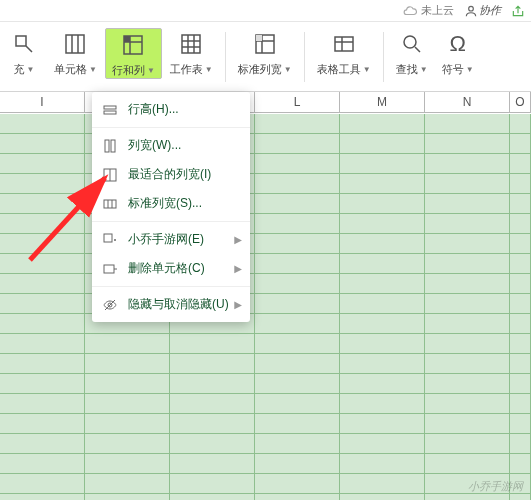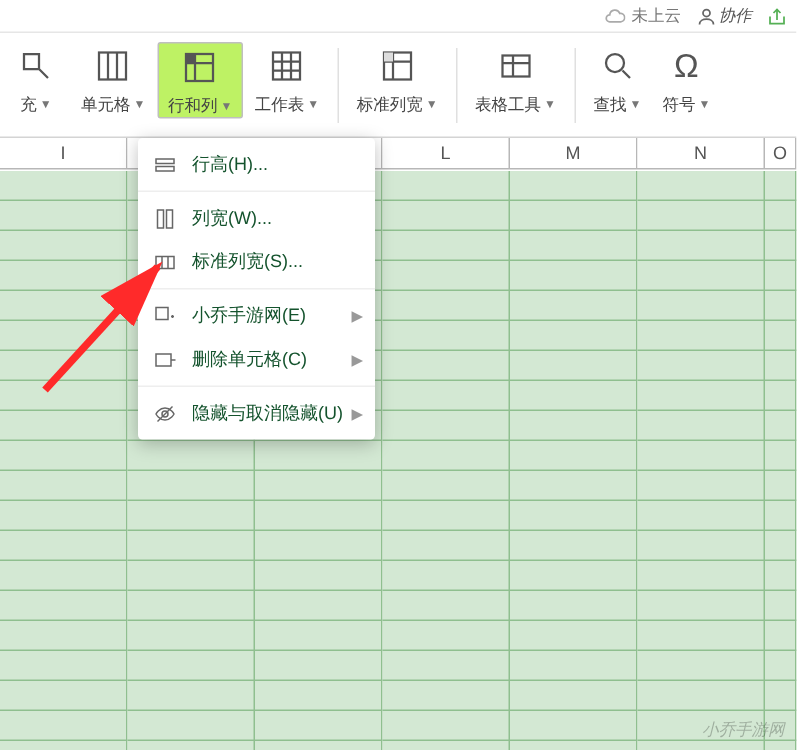--- a/index.html
+++ b/index.html
@@ -401,20 +401,29 @@
         <svg width="16" height="16" viewBox="0 0 16 16">
           <rect x="3" y="2" width="4" height="12" stroke="#666" fill="none"></rect>
           <rect x="9" y="2" width="4" height="12" stroke="#666" fill="none"></rect>
         </svg>
       </span>
     <span class="menu-label">列宽(W)...</span>
   </div>
   <div class="menu-item">
     <span class="menu-icon">
         <svg width="16" height="16" viewBox="0 0 16 16">
+          <rect x="2" y="2" width="12" height="12" stroke="#666" fill="none"></rect>
+          <path d="M8 2v12" stroke="#666"></path>
+        </svg>
+      </span>
+    <span class="menu-label">最适合的列宽(I)</span>
+  </div>
+  <div class="menu-item">
+    <span class="menu-icon">
+        <svg width="16" height="16" viewBox="0 0 16 16">
           <rect x="2" y="4" width="12" height="8" stroke="#666" fill="none"></rect>
           <path d="M6 4v8M10 4v8" stroke="#666"></path>
         </svg>
       </span>
     <span class="menu-label">标准列宽(S)...</span>
   </div>
   <div class="menu-sep"></div>
   <div class="menu-item">
     <span class="menu-icon">
         <svg width="16" height="16" viewBox="0 0 16 16">

